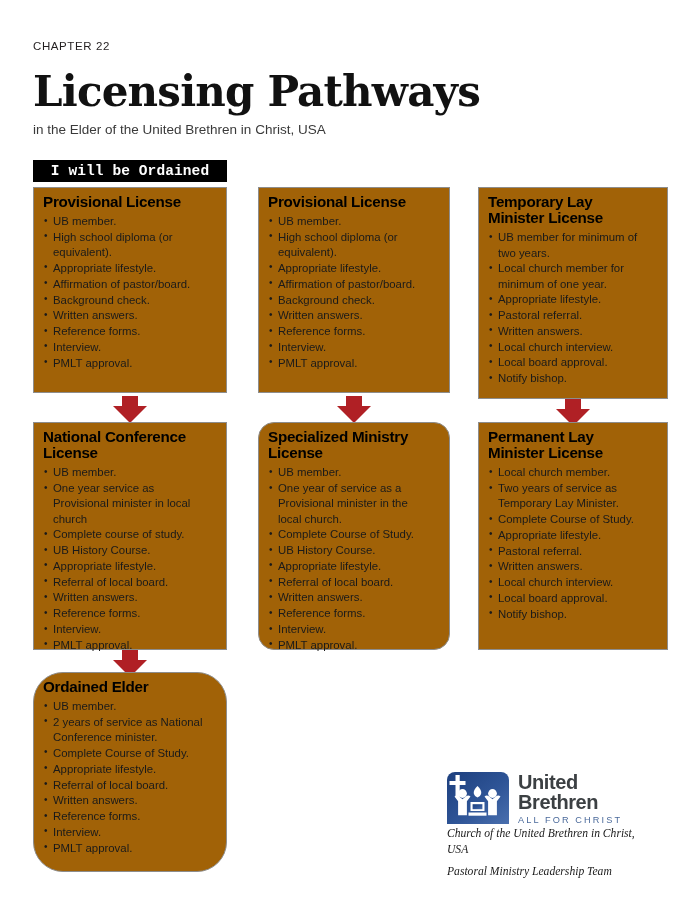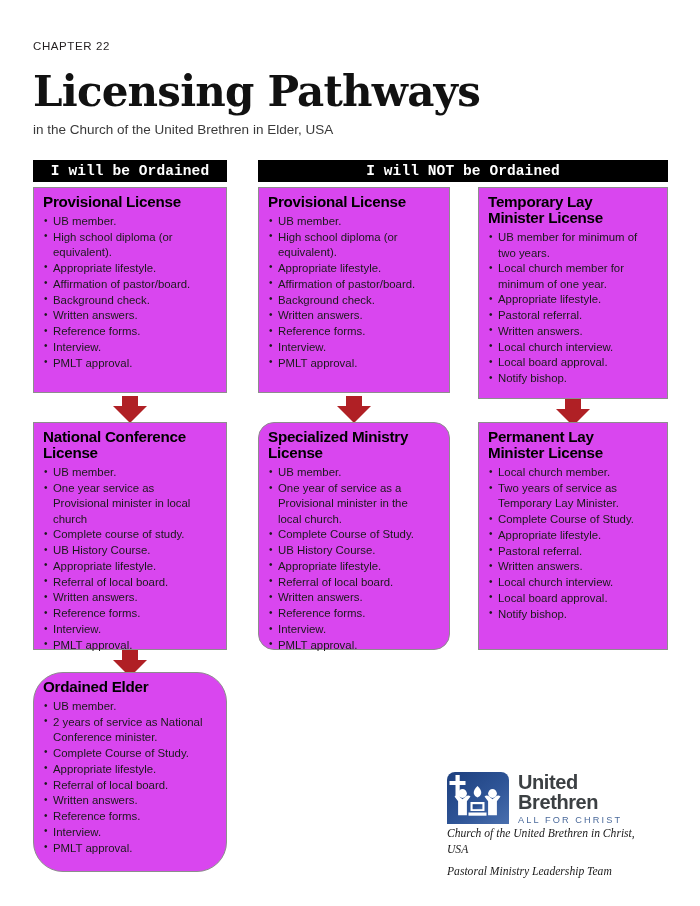--- a/index.html
+++ b/index.html
@@ -36,21 +36,21 @@
     display: flex; align-items: center; justify-content: center;
     font-family: Liberation Mono, monospace;
     font-weight: 700; font-size: 14.5px;
     letter-spacing: 0.1px; height: 22px;
   }
   #banner-ordained  { left: 33px;  top: 160px; width: 194px; }
   #banner-not-ordained { left: 258px; top: 160px; width: 410px; }
 
   
   .box {
-    position: absolute; border: 1.2px solid #8d8d8d; background: #d946ef;
+    position: absolute; border: 1.2px solid #8d8d8d; background: #a16207;
     padding: 6px 21px 7px 9px;
   }
   .box-title {
     font-family: "Liberation Sans", sans-serif;
     font-weight: 700; font-size: 15.2px; line-height: 1.06;
     letter-spacing: -0.25px; color: #000;
     margin-bottom: 4px;
   }
   .box ul { list-style: none; }
   .box li {
@@ -123,25 +123,24 @@
   }
 </style>
 </head>
 <body>
 
 <div class="page">
 
   <div class="header">
     <div class="chapter">CHAPTER 22</div>
     <div class="title">Licensing Pathways</div>
-    <div class="subtitle">in the Church of the United Brethren in Elder, USA</div>
+    <div class="subtitle">in the Elder of the United Brethren in Christ, USA</div>
   </div>
 
   <div class="banner" id="banner-ordained">I will be Ordained</div>
-  <div class="banner" id="banner-not-ordained">I will NOT be Ordained</div>
 
   <div class="box col1 r1" id="box-prov-ord">
     <div class="box-title">Provisional License</div>
     <ul>
         <li>UB member.</li>
         <li>High school diploma (or equivalent).</li>
         <li>Appropriate lifestyle.</li>
         <li>Affirmation of pastor/board.</li>
         <li>Background check.</li>
         <li>Written answers.</li>

